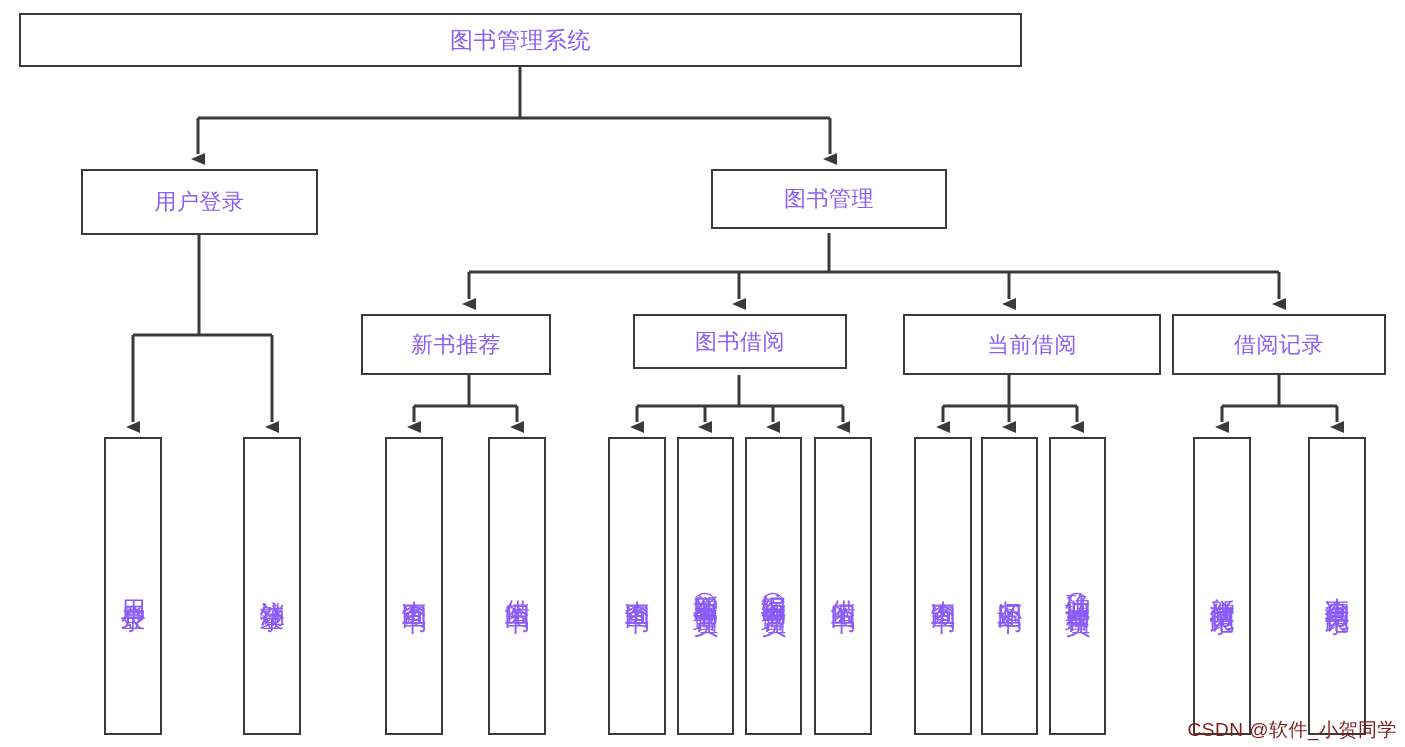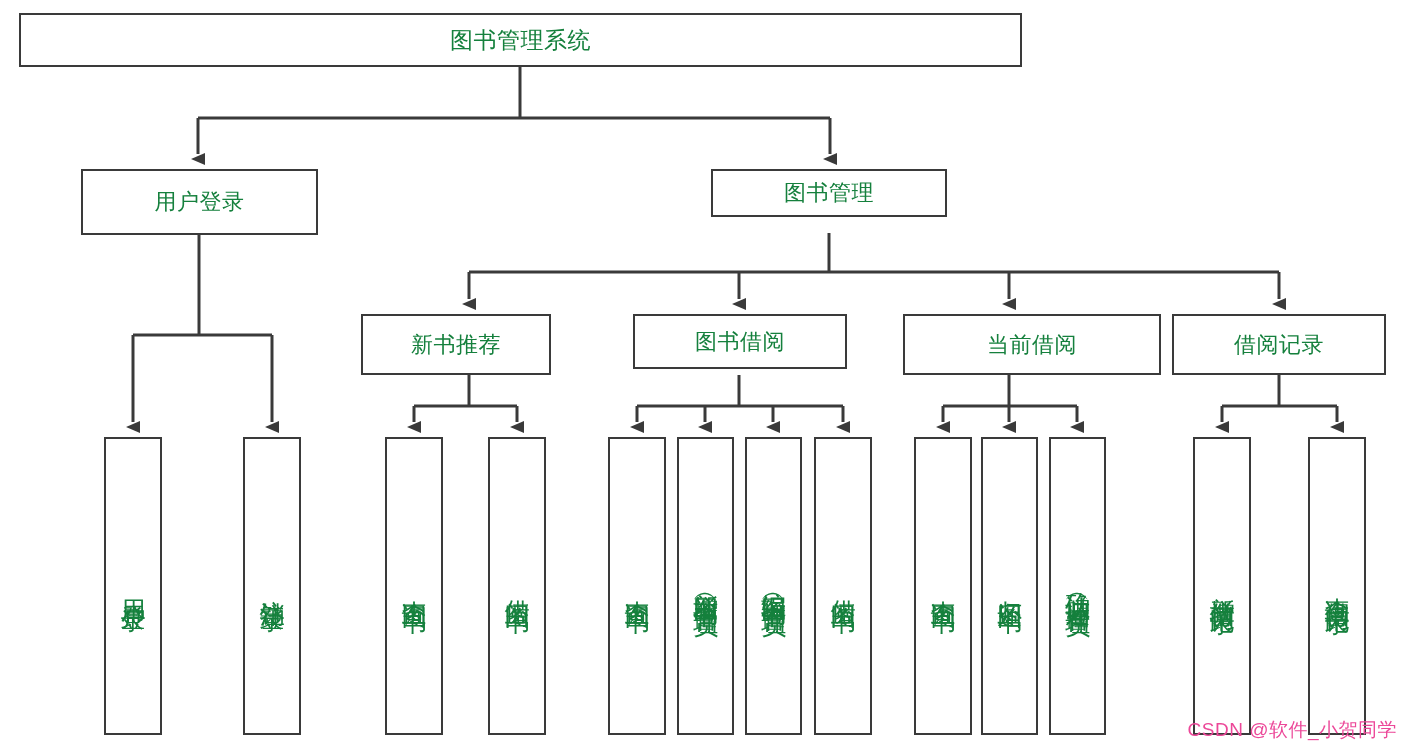--- a/index.html
+++ b/index.html
@@ -23,21 +23,21 @@
     width: 1405px; height: 747px;
     pointer-events: none;
   }
   .node {
     position: absolute;
     border: 2px solid #3a3a3a;
     background: #ffffff;
     display: flex;
     align-items: center;
     justify-content: center;
-    color: #15803d;
+    color: #8b5cf6;
   }
   .node .label {
     text-align: center;
     line-height: 1.05;
     white-space: nowrap;
   }
   .node.horiz .label {
     font-size: 22px;
     letter-spacing: 0.5px;
   }
@@ -56,21 +56,21 @@
     line-height: 1.18;
     letter-spacing: 3px;
     white-space: nowrap;
     display: block;
   }
   #watermark {
     position: absolute;
     right: 8px;
     bottom: 4px;
     font-size: 19px;
-    color: #ec4899;
+    color: #7f1d1d;
     letter-spacing: 0.5px;
     white-space: nowrap;
   }
 </style>
 </head>
 <body>
 
 <div id="canvas">
 
   <svg class="wires" viewBox="0 0 1405 747" xmlns="http://www.w3.org/2000/svg">
@@ -124,21 +124,21 @@
   </svg>
 
   <div class="node root horiz" style="left:19px; top:13px; width:1003px; height:54px;">
     <span class="label">图书管理系统</span>
   </div>
 
   <div class="node horiz" style="left:81px; top:169px; width:237px; height:66px;">
     <span class="label">用户登录</span>
   </div>
 
-  <div class="node horiz" style="left:711px; top:169px; width:236px; height:48px;">
+  <div class="node horiz" style="left:711px; top:169px; width:236px; height:60px;">
     <span class="label">图书管理</span>
   </div>
 
   <div class="node horiz" style="left:361px; top:314px; width:190px; height:61px;">
     <span class="label">新书推荐</span>
   </div>
 
   <div class="node horiz" style="left:633px; top:314px; width:214px; height:55px;">
     <span class="label">图书借阅</span>
   </div>

